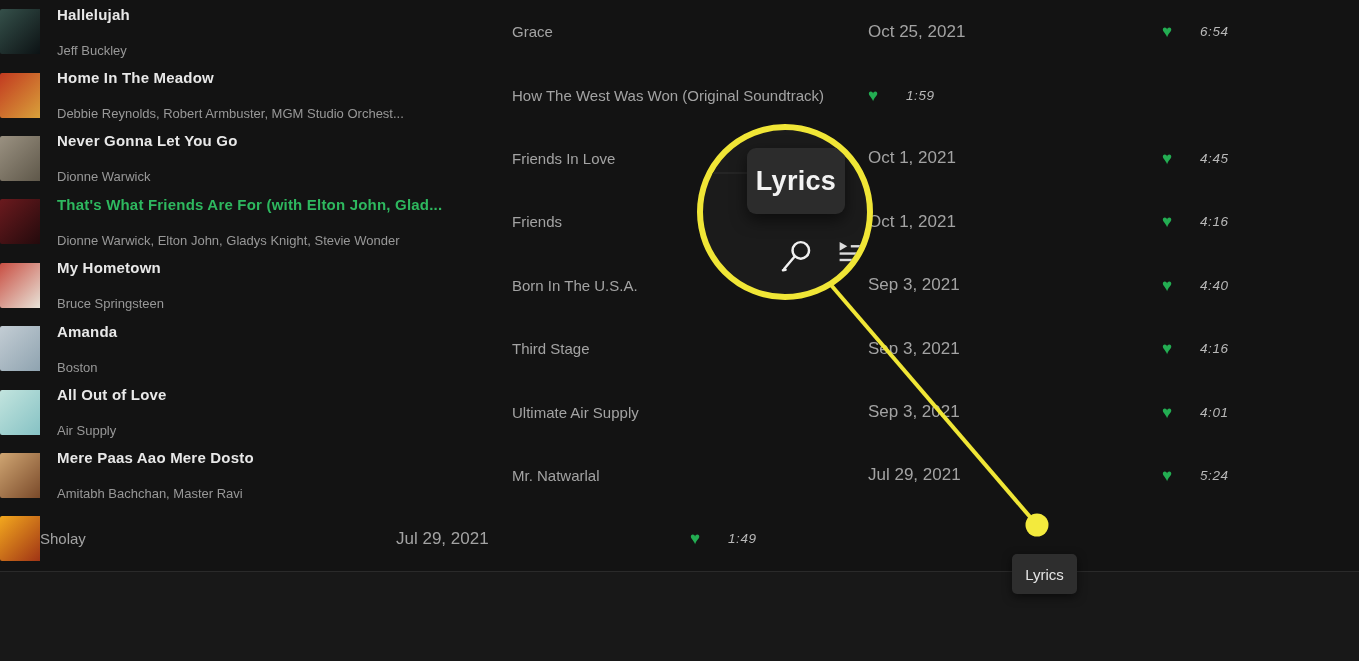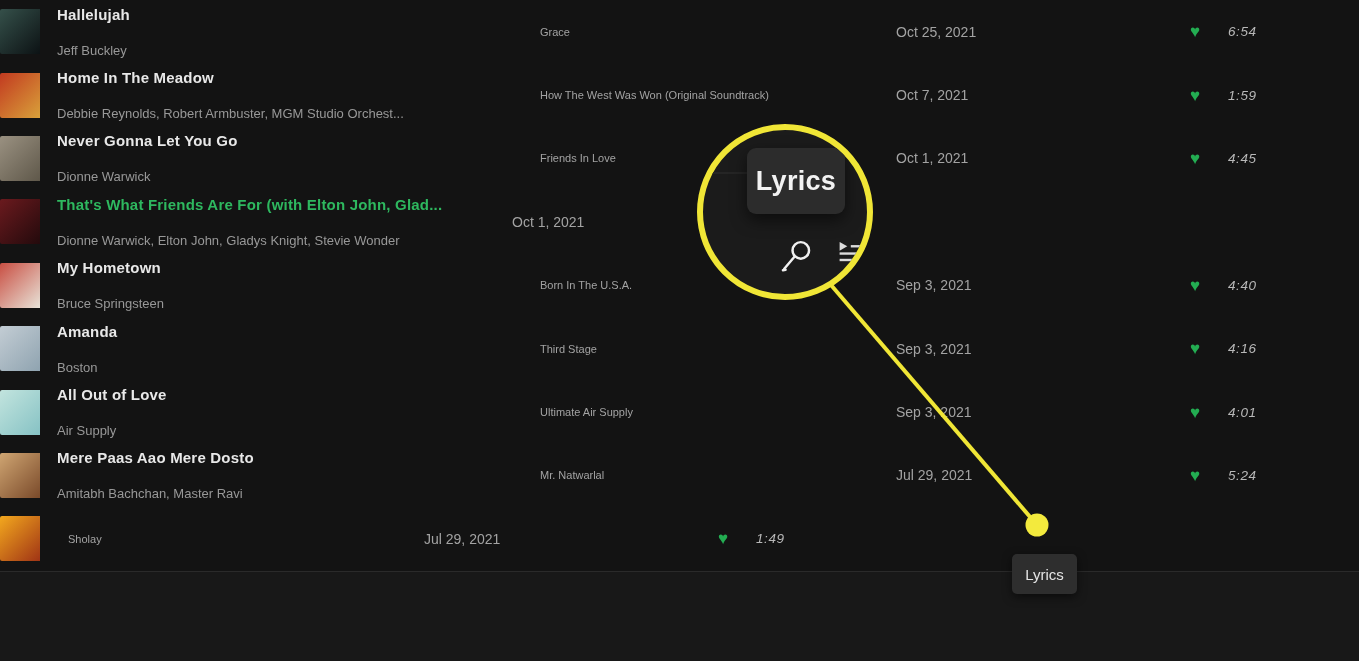--- a/index.html
+++ b/index.html
@@ -9,22 +9,22 @@
 
   
   .tracklist { position:absolute; left:0; top:0; width:1359px; height:571px; }
   .row { display:flex; align-items:center; height:63.4px; width:1284px; }
   .art { width:40px; height:45px; flex:0 0 40px; border-radius:2px 0 0 2px; }
   .tcol { flex:0 0 455px; margin-left:17px; overflow:hidden; }
   .title { font-size:15px; font-weight:700; color:#e8e8e8; letter-spacing:.2px;
            white-space:nowrap; overflow:hidden; }
   .row.playing .title { color:#2eb85f; }
   .artists { font-size:13px; color:#989898; margin-top:20px; white-space:nowrap; overflow:hidden; }
-  .album { flex:0 0 356px; font-size:11px; color:#a3a3a3; white-space:nowrap; overflow:hidden;margin-left:28px; }
-  .date  { flex:0 0 294px; font-size:14px; color:#a3a3a3; }
+  .album { flex:0 0 356px; font-size:15px; color:#a3a3a3; white-space:nowrap; overflow:hidden; }
+  .date  { flex:0 0 294px; font-size:17px; color:#a3a3a3; }
   .heart { flex:0 0 38px; font-size:17px; color:#23ad52; line-height:1; }
   .dur   { flex:0 0 60px; font-size:13.5px; color:#b8b8b8; letter-spacing:.6px;font-style:italic; }
 
   
   .playerbar { position:absolute; left:0; top:571px; width:1359px; height:90px;
                background:#181818; border-top:1px solid #2a2a2a; }
 
   .tooltip-sm { position:absolute; left:1012px; top:553px; width:65px; height:40px;
                 background:#2e2e2e; border-radius:5px; box-shadow:0 3px 10px rgba(0,0,0,.55);
                 display:flex; align-items:center; justify-content:center;
@@ -64,21 +64,20 @@
       <div class="dur">6:54</div>
     </div>
 
     <div class="row">
       <div class="art" style="background: linear-gradient(135deg, rgb(194, 58, 32), rgb(217, 161, 58));"></div>
       <div class="tcol">
         <div class="title">Home In The Meadow</div>
         <div class="artists">Debbie Reynolds, Robert Armbuster, MGM Studio Orchest...</div>
       </div>
       <div class="album">How The West Was Won (Original Soundtrack)</div>
-      <div class="date">Oct 7, 2021</div>
       <div class="heart">♥</div>
       <div class="dur">1:59</div>
     </div>
 
     <div class="row">
       <div class="art" style="background: linear-gradient(135deg, rgb(154, 145, 129), rgb(95, 88, 74));"></div>
       <div class="tcol">
         <div class="title">Never Gonna Let You Go</div>
         <div class="artists">Dionne Warwick</div>
       </div>
@@ -87,20 +86,21 @@
       <div class="heart">♥</div>
       <div class="dur">4:45</div>
     </div>
 
     <div class="row playing">
       <div class="art" style="background: linear-gradient(135deg, rgb(107, 26, 30), rgb(35, 10, 12));"></div>
       <div class="tcol">
         <div class="title">That's What Friends Are For (with Elton John, Glad...</div>
         <div class="artists">Dionne Warwick, Elton John, Gladys Knight, Stevie Wonder</div>
       </div>
+      <div class="album">Friends</div>
       <div class="date">Oct 1, 2021</div>
       <div class="heart">♥</div>
       <div class="dur">4:16</div>
     </div>
 
     <div class="row">
       <div class="art" style="background: linear-gradient(135deg, rgb(201, 79, 67), rgb(232, 227, 216));"></div>
       <div class="tcol">
         <div class="title">My Hometown</div>
         <div class="artists">Bruce Springsteen</div>

